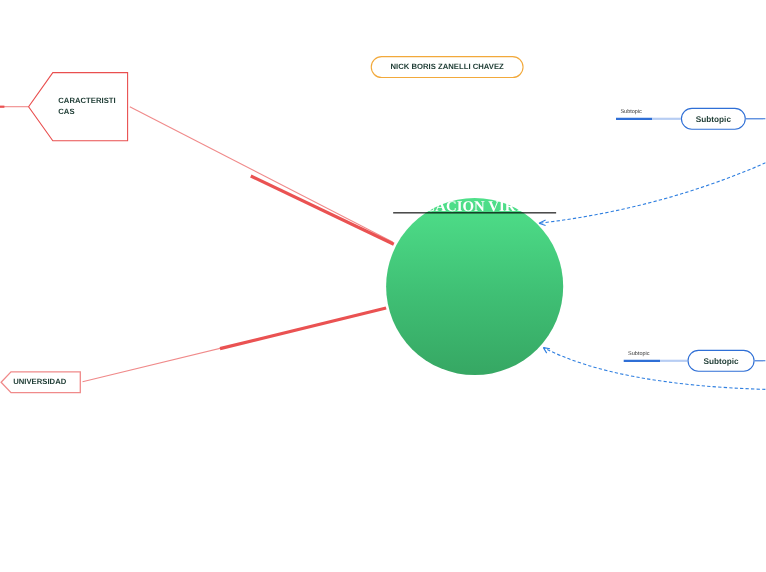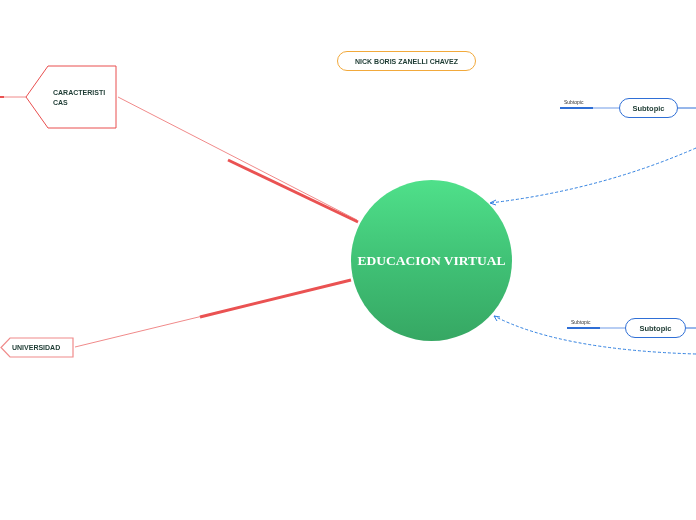--- a/index.html
+++ b/index.html
@@ -1,19 +1,19 @@
 <!DOCTYPE html>
 <html><head>
 <meta charset="utf-8">
 <style>
   html,body{margin:0;padding:0;}
   body{width:696px;height:520px;background:#ffffff;position:relative;overflow:hidden;font-family:"Liberation Sans",sans-serif;}
   svg.lines{position:absolute;left:0;top:0;width:696px;height:520px;}
   .central{position:absolute;left:351px;top:180px;width:161px;height:161px;border-radius:50%;
-    background:linear-gradient(180deg,#4fe08a 0%,#3fbf74 55%,#36a763 100%);display:flex;align-items:center;justify-content:center;}
+    background:linear-gradient(180deg,#4fe08a 0%,#3fbf74 55%,#36a763 100%);display:flex;justify-content:center;text-decoration:underline;}
   .central span{color:#fff;font-family:"Liberation Serif",serif;font-weight:bold;font-size:13.5px;white-space:nowrap;}
   .author{position:absolute;left:337px;top:51px;width:139px;height:20px;border:1.5px solid #f2a93b;border-radius:11px;
     box-sizing:border-box;display:flex;align-items:center;justify-content:center;font-size:7px;font-weight:bold;color:#1d3b33;}
   .lbl{position:absolute;font-size:7px;font-weight:bold;color:#1d3b33;line-height:10px;}
   .subtopic{position:absolute;height:20px;border:1.5px solid #2f6fd6;border-radius:10px;box-sizing:border-box;
     display:flex;align-items:center;justify-content:center;font-size:7.5px;font-weight:bold;color:#1d3b33;background:#fff;}
   .small{position:absolute;font-size:5px;color:#333;}
 </style>
 </head>
 <body>

